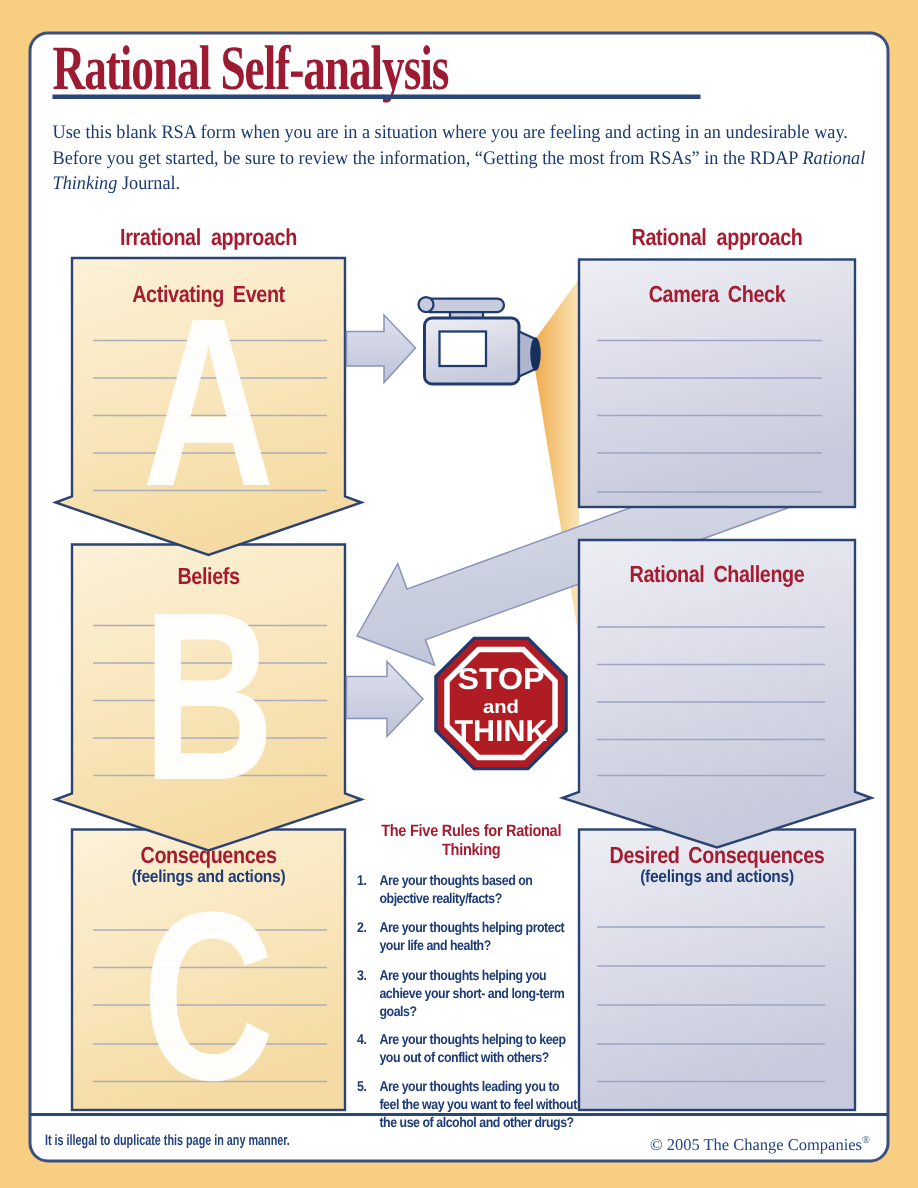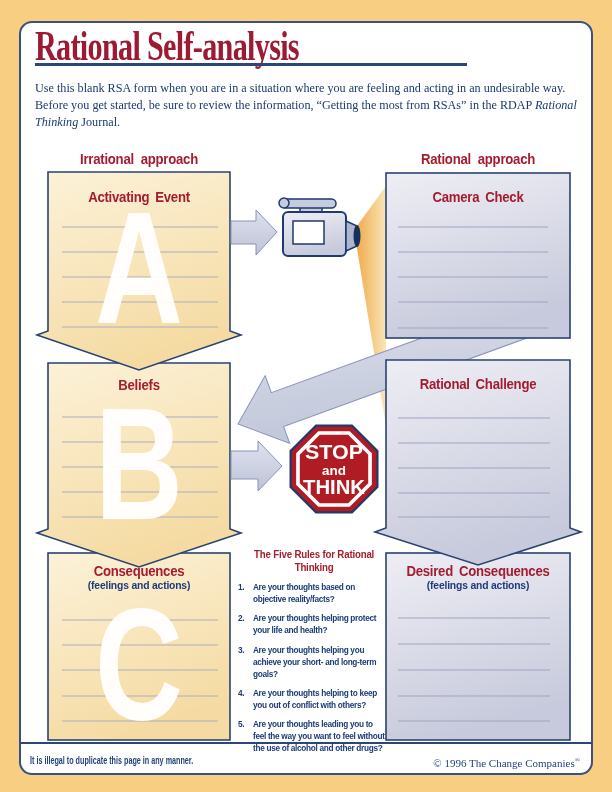--- a/index.html
+++ b/index.html
@@ -197,15 +197,15 @@
       <span class="fr-text">Are your thoughts helping to keep you out of conflict with others?</span>
     </div>
     <div class="fr-item">
       <span class="fr-num">5.</span>
       <span class="fr-text">Are your thoughts leading you to feel the way you want to feel without the use of alcohol and other drugs?</span>
     </div>
   </div>
 
   <div class="footer-divider"></div>
   <div class="footer-left">It is illegal to duplicate this page in any manner.</div>
-  <div class="footer-right"><span>© 1996 The Change Companies</span><sup>®</sup></div>
+  <div class="footer-right"><span>© 2005 The Change Companies</span><sup>®</sup></div>
 
 </div>
 
 </body></html>

